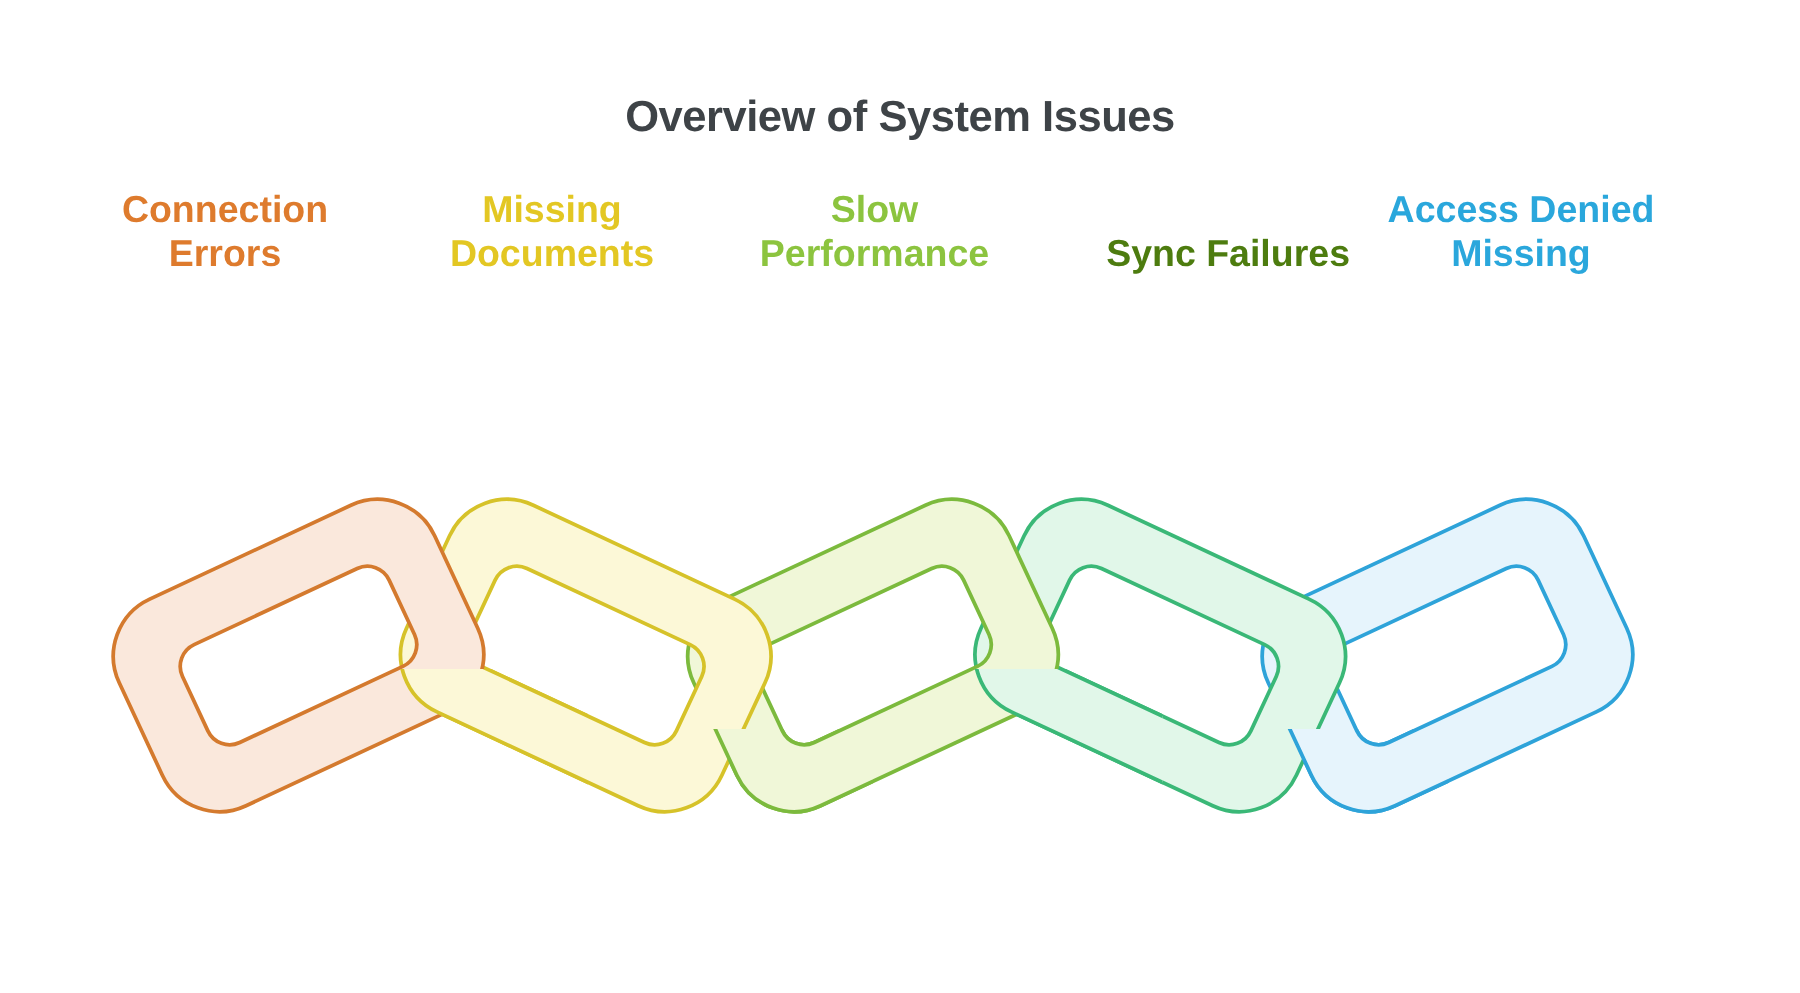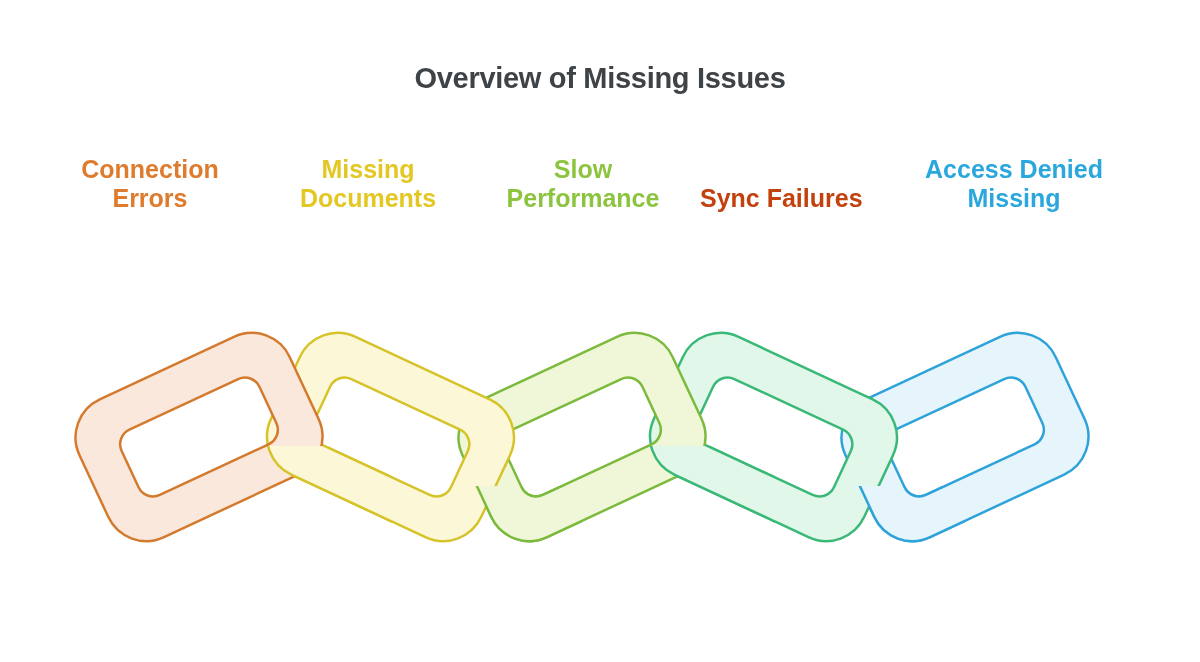--- a/index.html
+++ b/index.html
@@ -22,52 +22,52 @@
     width: 1200px;
     text-align: center;
     font-size: 29px;
     font-weight: bold;
     letter-spacing: -0.3px;
     color: #3E4347;
   }
   .labels-row { position: absolute; top: 0; left: 0; width: 1200px; height: 210px; }
   .issue-label {
     position: absolute;
-    top: 149px;
+    top: 120px;
     height: 64px;
     width: 200px;
     display: flex;
     align-items: flex-end;
-    justify-content: flex-start;
+    justify-content: flex-end;
     text-align: center;
     font-size: 25px;
     font-weight: bold;
     line-height: 29px;
   }
   .chain-svg { position: absolute; top: 0; left: 0; }
 </style>
 </head>
 <body>
 
 <div class="canvas">
 
-  <div class="diagram-title" style="color: rgb(62, 67, 71);">Overview of Missing Issues</div>
+  <div class="diagram-title" style="color: rgb(62, 67, 71);">Overview of System Issues</div>
 
   <div class="labels-row">
     <div class="issue-label" style="left:50px">
         <span style="color: rgb(222, 123, 45);">Connection Errors</span>
       </div>
     <div class="issue-label" style="left:483px">
         <span style="color: rgb(140, 196, 63);">Slow Performance</span>
       </div>
     <div class="issue-label" style="left:268px">
         <span style="color: rgb(227, 199, 35);">Missing Documents</span>
       </div>
     <div class="issue-label" style="left:700px">
-        <span style="color: #c2410c;">Sync Failures</span>
+        <span style="color: #4d7c0f;">Sync Failures</span>
       </div>
     <div class="issue-label" style="left:914px">
         <span style="color: rgb(42, 167, 220);">Access Denied Missing</span>
       </div>
   </div>
 
   <svg id="chain-svg" class="chain-svg" width="1200" height="662" viewBox="0 0 1200 662">
       <defs>
         <clipPath id="pairclip0">
           <rect x="218" y="446" width="174" height="140"></rect>

